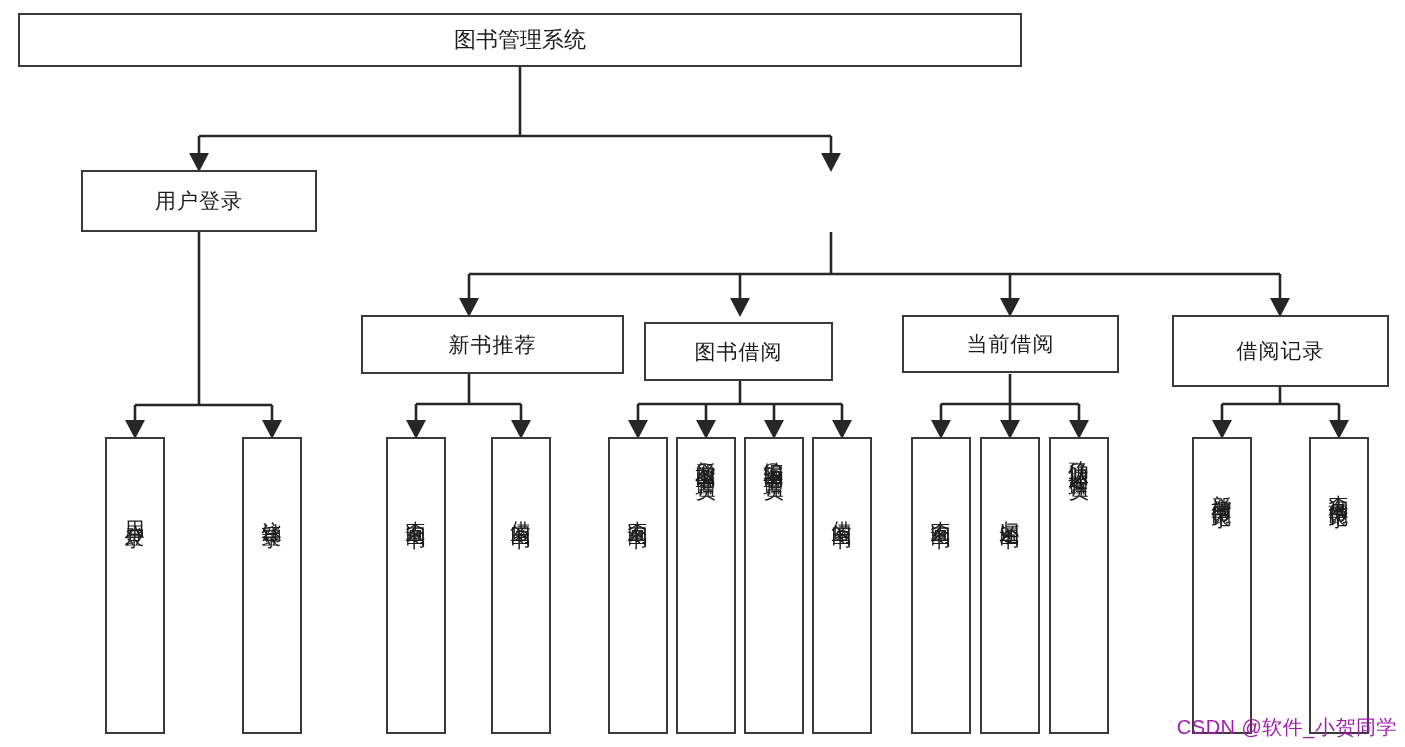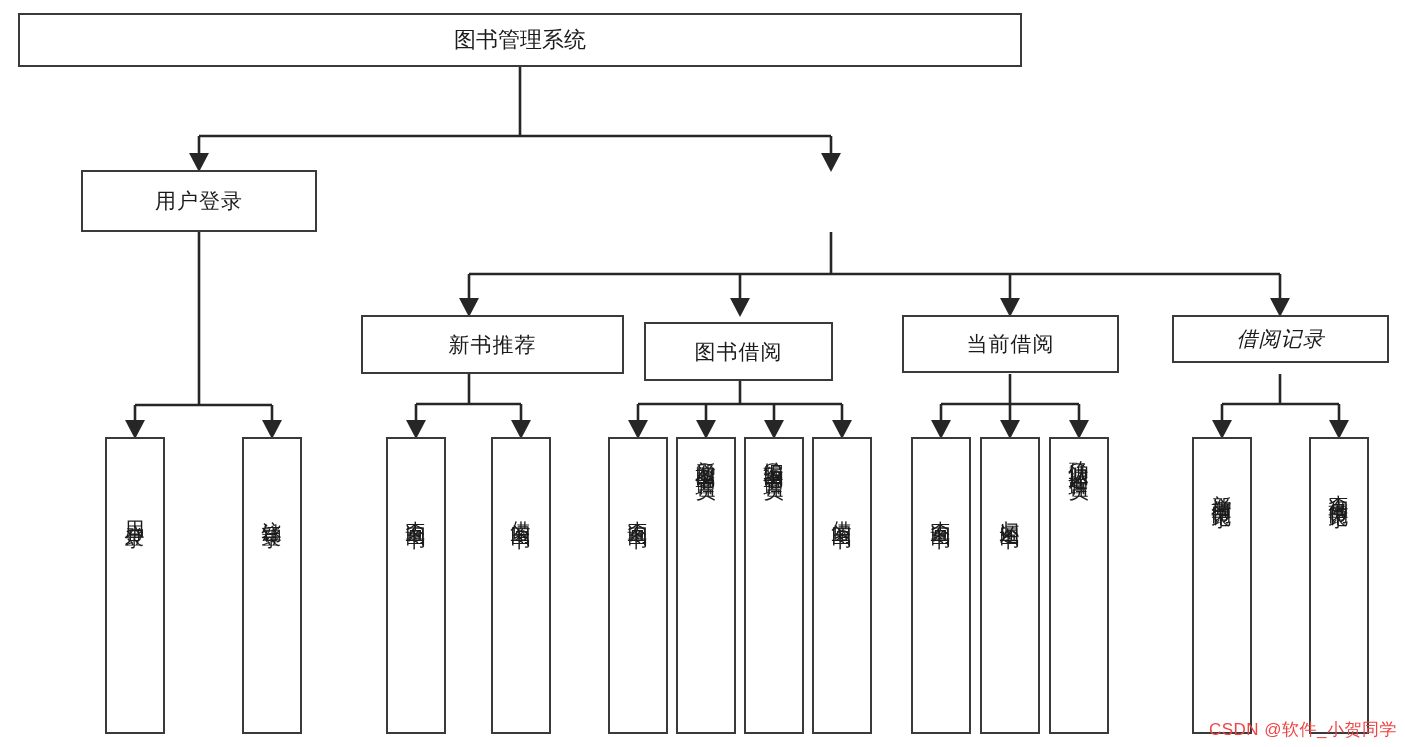--- a/index.html
+++ b/index.html
@@ -53,22 +53,22 @@
     text-orientation: upright;
     letter-spacing: 3px;
     line-height: 1;
     white-space: nowrap;
     display: block;
   }
   .watermark {
     position: absolute;
     right: 8px;
     bottom: 6px;
-    font-size: 17px;
-    color: #ef4444;
+    font-size: 20px;
+    color: #a21caf;
     letter-spacing: 0.5px;
     white-space: nowrap;
   }
 </style>
 </head>
 <body>
 
 <div id="canvas">
 
   <svg id="wires" viewBox="0 0 1405 747">
@@ -134,21 +134,21 @@
 
   <div class="node h" style="left:361px; top:315px; width:263px; height:59px;">
     <span>新书推荐</span>
   </div>
   <div class="node h" style="left:644px; top:315px; width:189px; height:59px;margin-top:7px;">
     <span>图书借阅</span>
   </div>
   <div class="node h" style="left:902px; top:315px; width:217px; height:58px;">
     <span>当前借阅</span>
   </div>
-  <div class="node h" style="left:1172px; top:315px; width:217px; height:48px;font-style:italic;">
+  <div class="node h" style="left:1172px; top:315px; width:217px; height:72px;">
     <span>借阅记录</span>
   </div>
 
   <div class="node leaf" style="left:105px; top:437px; width:60px; height:297px;">
     <span class="vtext" style="margin-top:60px;">用户登录</span>
   </div>
   <div class="node leaf" style="left:242px; top:437px; width:60px; height:297px;">
     <span class="vtext" style="margin-top:60px;">注销登录</span>
   </div>
 

